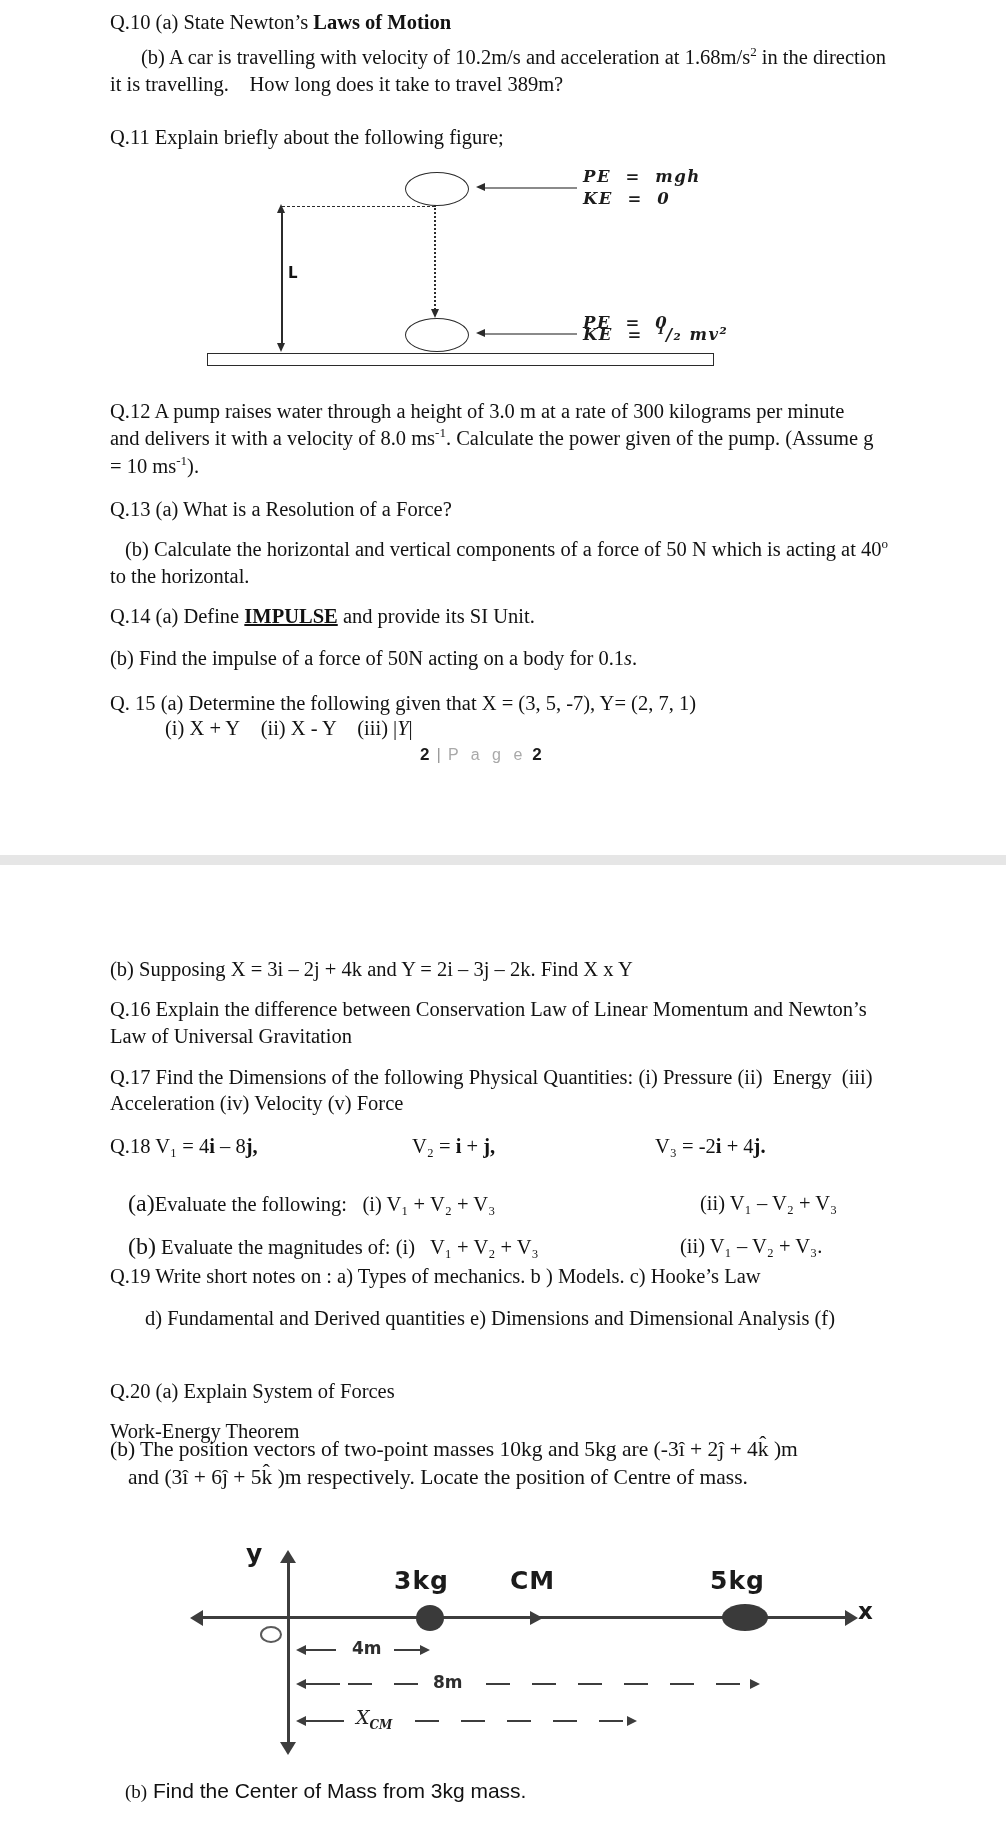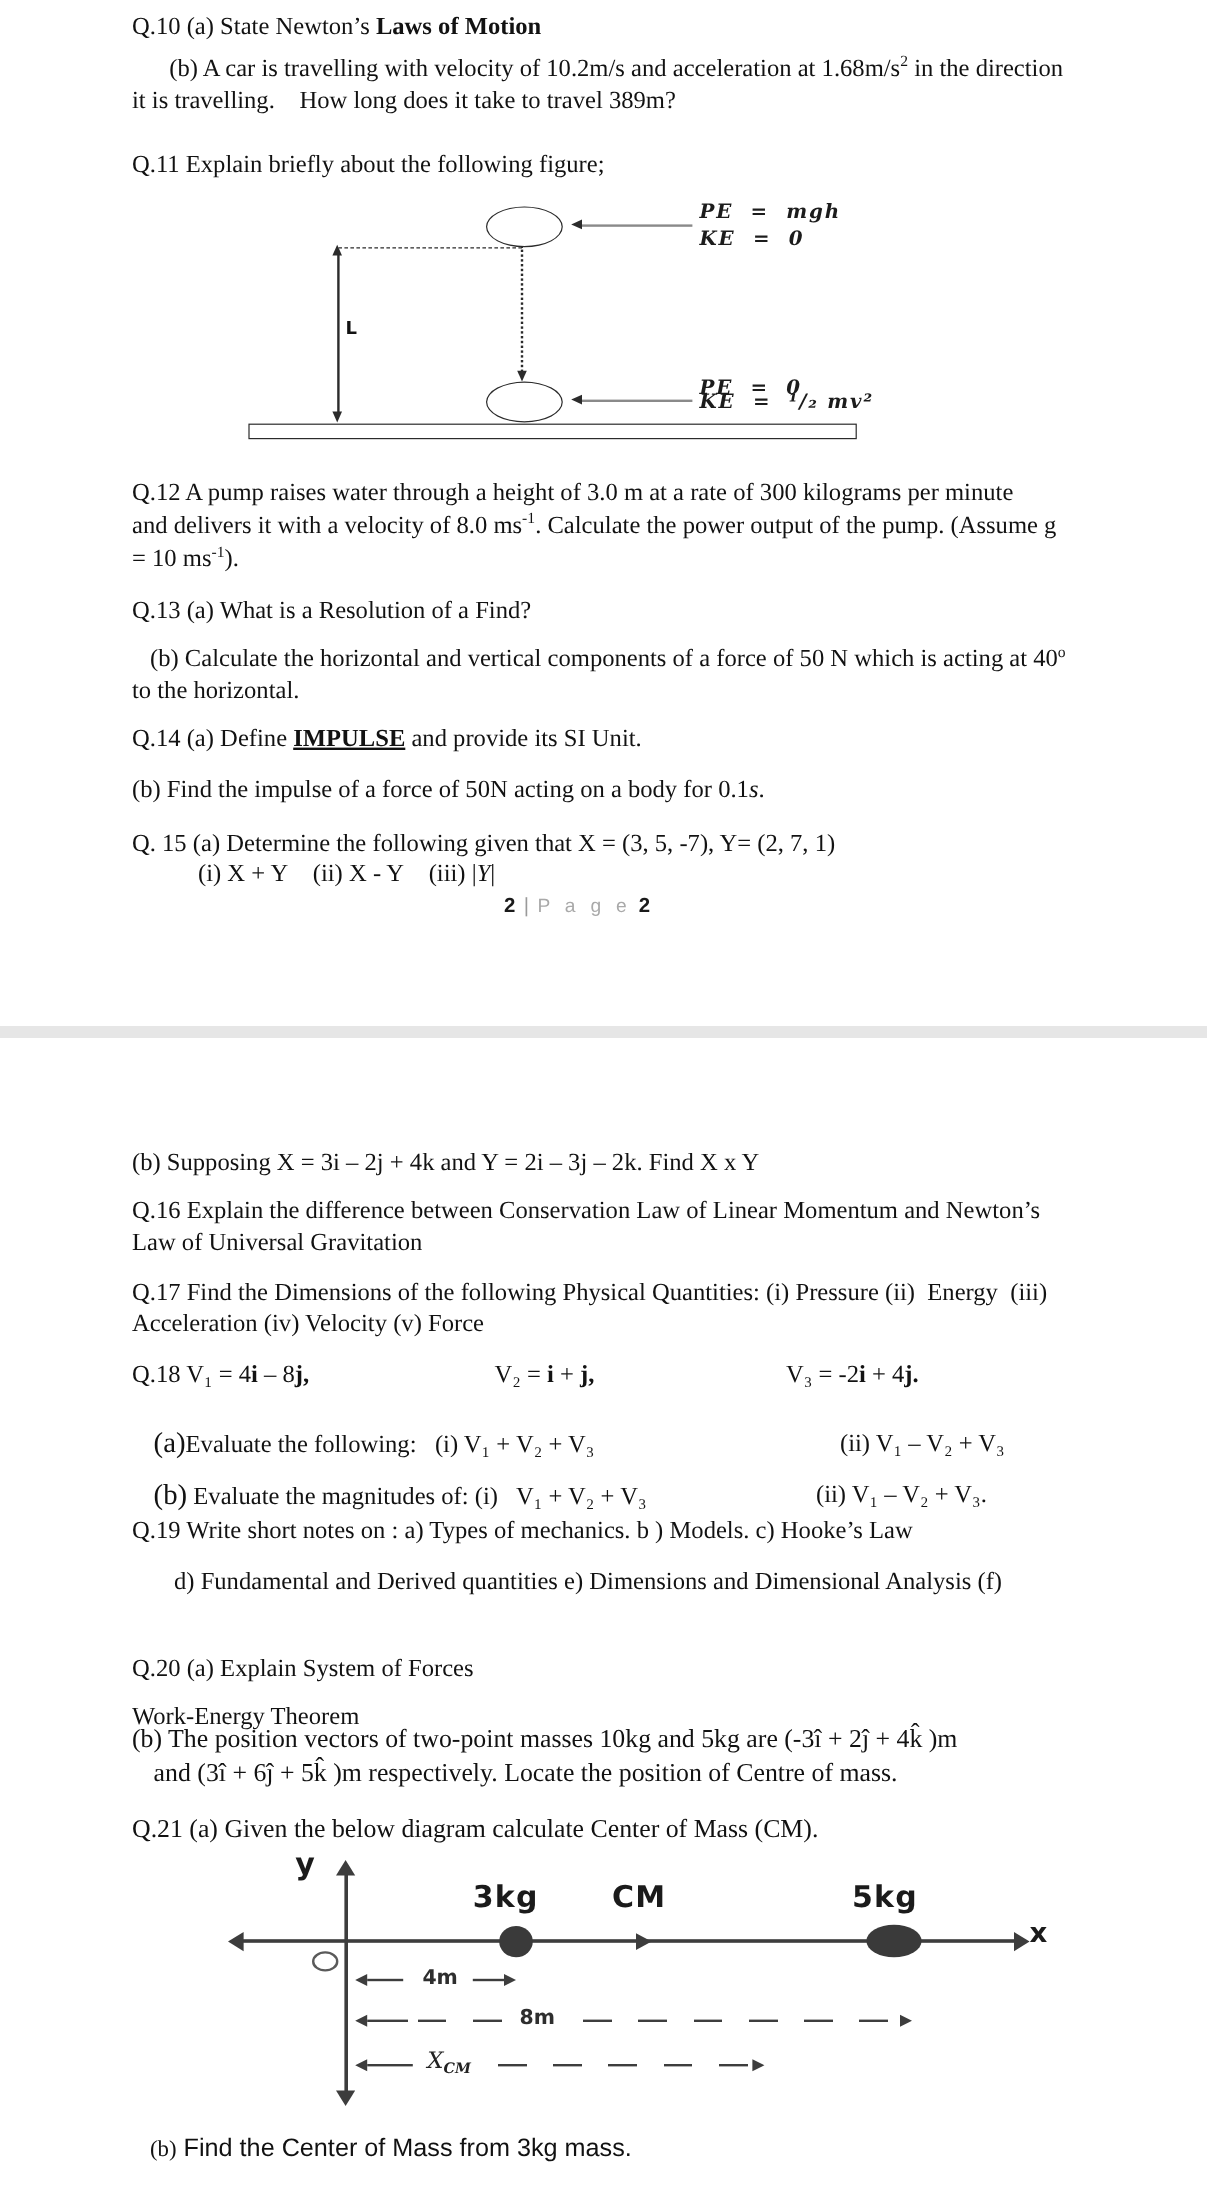--- a/index.html
+++ b/index.html
@@ -73,24 +73,24 @@
     <div class="abs figlbl" style="left:583px;top:167px;">PE&nbsp; =&nbsp; mgh</div>
     <div class="abs figlbl" style="left:583px;top:189px;">KE&nbsp; =&nbsp; 0</div>
 
     <div class="ln-gray" style="left:484px;top:333px;width:93px;height:1.5px;"></div>
     <div class="tri" style="left:476px;top:329px;border-width:4.5px 9px 4.5px 0;border-right-color:#2b2b2b;"></div>
     <div class="abs figlbl" style="left:583px;top:313px;">PE&nbsp; =&nbsp; 0</div>
     <div class="abs figlbl" style="left:583px;top:325px;">KE&nbsp; =&nbsp; ¹/₂&nbsp;mv²</div>
   </div>
 
   <div class="abs t" style="left:110px;top:400px;">Q.12 A pump raises water through a height of 3.0 m at a rate of 300 kilograms per minute</div>
-  <div class="abs t" style="left:110px;top:427px;"><span>and delivers it with a velocity of 8.0 ms</span><sup class="sp">-1</sup><span>. Calculate the power output of the pump. (Assume g</span></div>
+  <div class="abs t" style="left:110px;top:427px;"><span>and delivers it with a velocity of 8.0 ms</span><sup class="sp">-1</sup><span>. Calculate the power given of the pump. (Assume g</span></div>
   <div class="abs t" style="left:110px;top:455px;"><span>= 10 ms</span><sup class="sp">-1</sup><span>).</span></div>
 
-  <div class="abs t" style="left:110px;top:498px;">Q.13 (a) What is a Resolution of a Find?</div>
+  <div class="abs t" style="left:110px;top:498px;">Q.13 (a) What is a Resolution of a Force?</div>
 
   <div class="abs t" style="left:125px;top:538px;"><span>(b) Calculate the horizontal and vertical components of a force of 50 N which is acting at 40</span><sup class="sp">o</sup></div>
   <div class="abs t" style="left:110px;top:565px;">to the horizontal.</div>
 
   <div class="abs t" style="left:110px;top:605px;"><span>Q.14 (a) Define </span><span class="impulse">IMPULSE</span><span> and provide its SI Unit.</span></div>
 
   <div class="abs t" style="left:110px;top:647px;"><span>(b)  Find the impulse of a force of 50N acting on a body for 0.1</span><span class="i">s</span><span>.</span></div>
 
   <div class="abs t" style="left:110px;top:692px;">Q. 15 (a) Determine the following given that X = (3, 5, -7), Y= (2, 7, 1)</div>
   <div class="abs t" style="left:165px;top:717px;"><span>(i)  X + Y&nbsp;&nbsp;&nbsp; (ii) X - Y&nbsp;&nbsp;&nbsp; (iii)  |</span><span class="i">Y</span><span>|</span></div>
@@ -119,21 +119,20 @@
 
   <div class="abs t" style="left:110px;top:1265px;">Q.19 Write short notes on : a) Types of mechanics. b ) Models. c) Hooke’s Law</div>
   <div class="abs t" style="left:145px;top:1307px;">d) Fundamental and Derived quantities e) Dimensions and Dimensional Analysis (f)</div>
   <div class="abs t" style="left:110px;top:1420px;">Work-Energy Theorem</div>
 
   <div class="abs t" style="left:110px;top:1380px;">Q.20 (a) Explain System of Forces</div>
 
   <div class="abs t big21" style="left:110px;top:1437px;">(b) The position vectors of two-point masses 10kg and 5kg are (-3î + 2ĵ + 4k̂ )m</div>
   <div class="abs t big21" style="left:128px;top:1465px;">and (3î + 6ĵ + 5k̂ )m respectively. Locate the position of Centre of mass.</div>
 
-  <div class="abs t big21" style="left:110px;top:1512px;">Q.21 (a) Given the below diagram calculate Center of Mass (CM).</div>
 
   <div>
 
     <div class="dline" style="left:287px;top:1560px;width:3px;height:186px;"></div>
     <div class="tri" style="left:280px;top:1550px;border-width:0 8px 13px 8px;border-bottom-color:#3d3d3d;"></div>
     <div class="tri" style="left:280px;top:1742px;border-width:13px 8px 0 8px;border-top-color:#3d3d3d;"></div>
     <div class="abs dlbl" style="left:246px;top:1539px;">y</div>
 
     <div class="dline" style="left:200px;top:1616px;width:648px;height:3px;"></div>
     <div class="tri" style="left:190px;top:1609.5px;border-width:8px 13px 8px 0;border-right-color:#3d3d3d;"></div>

